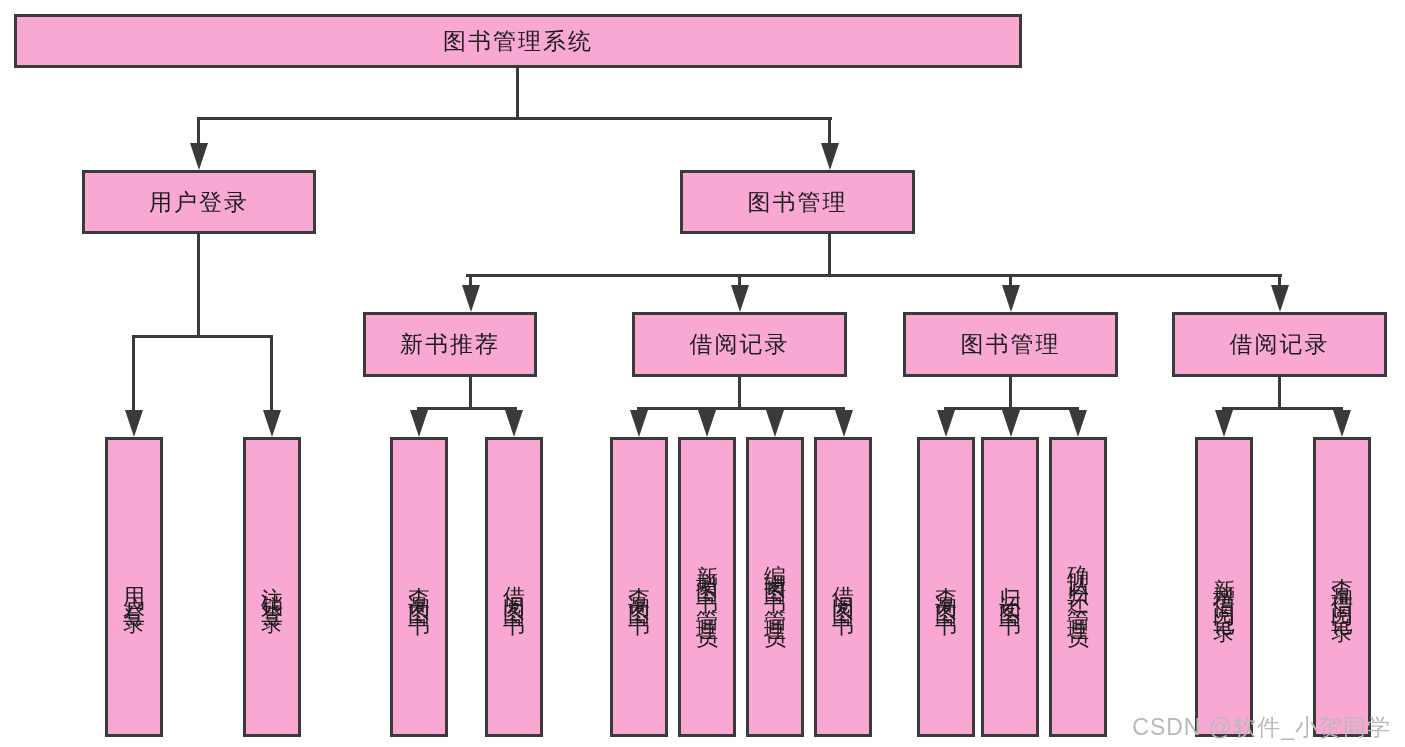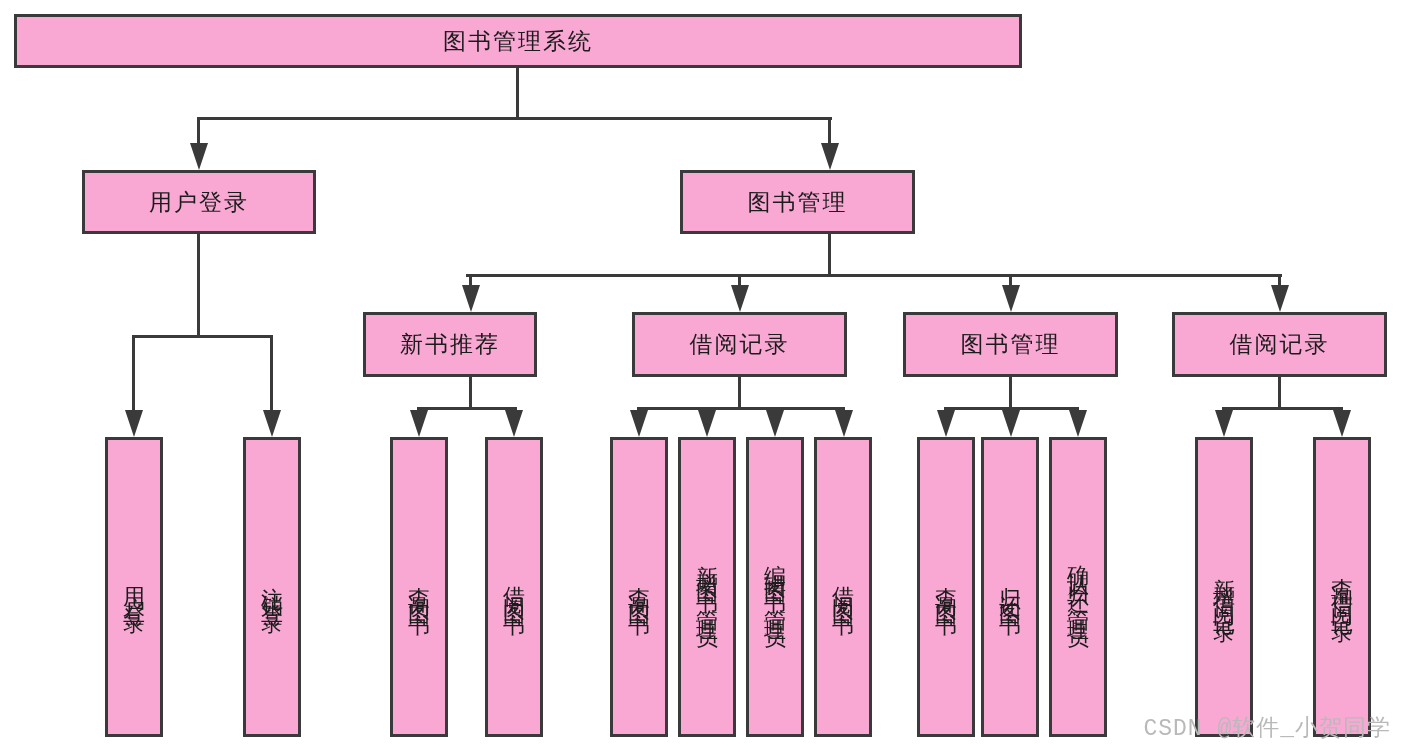--- a/index.html
+++ b/index.html
@@ -54,21 +54,20 @@
     border-top:27px solid var(--line);
   }
   .watermark{
     position:absolute;
     top:712px;
     right:14px;
     font-size:23px;
     color:var(--wm);
     letter-spacing:1px;
     white-space:nowrap;
-    font-family:Liberation Mono, monospace;
   }
 </style>
 </head>
 <body>
 
 <div class="stage">
 
   <div class="box hbox" style="left:14px;top:14px;width:1008px;height:54px">图书管理系统</div>
 
   <div class="vline" style="left:516px;top:68px;height:52px"></div>

